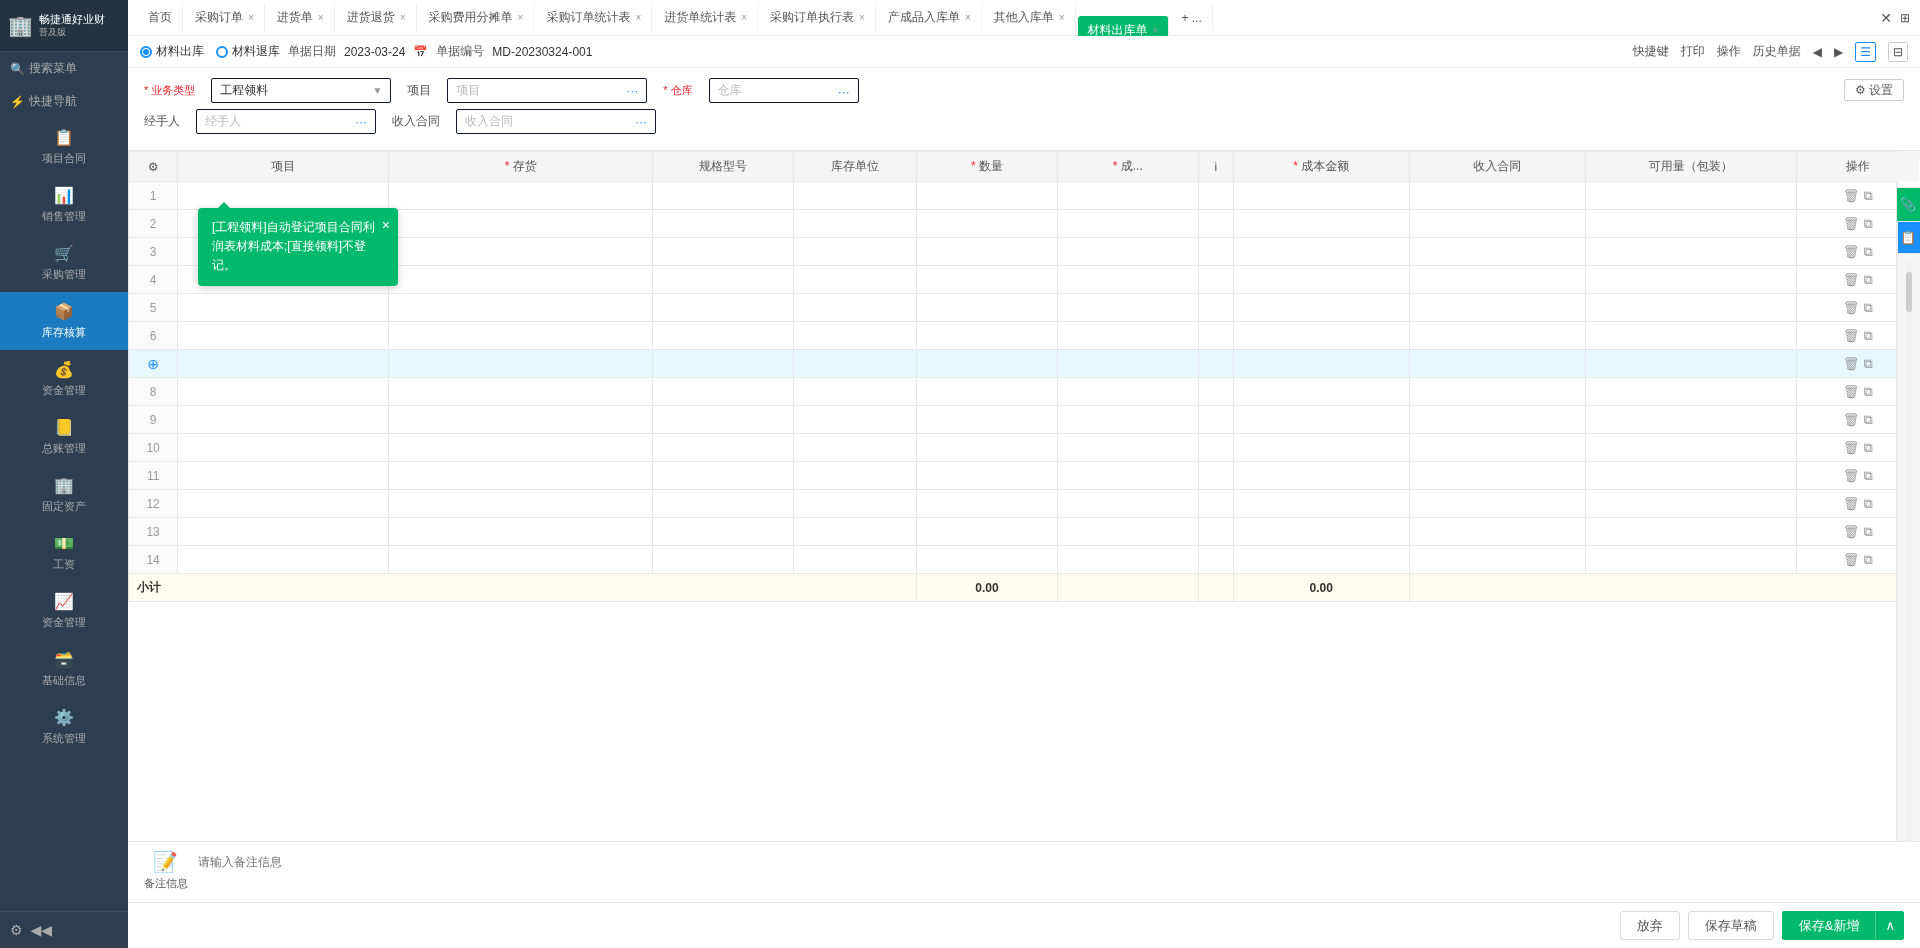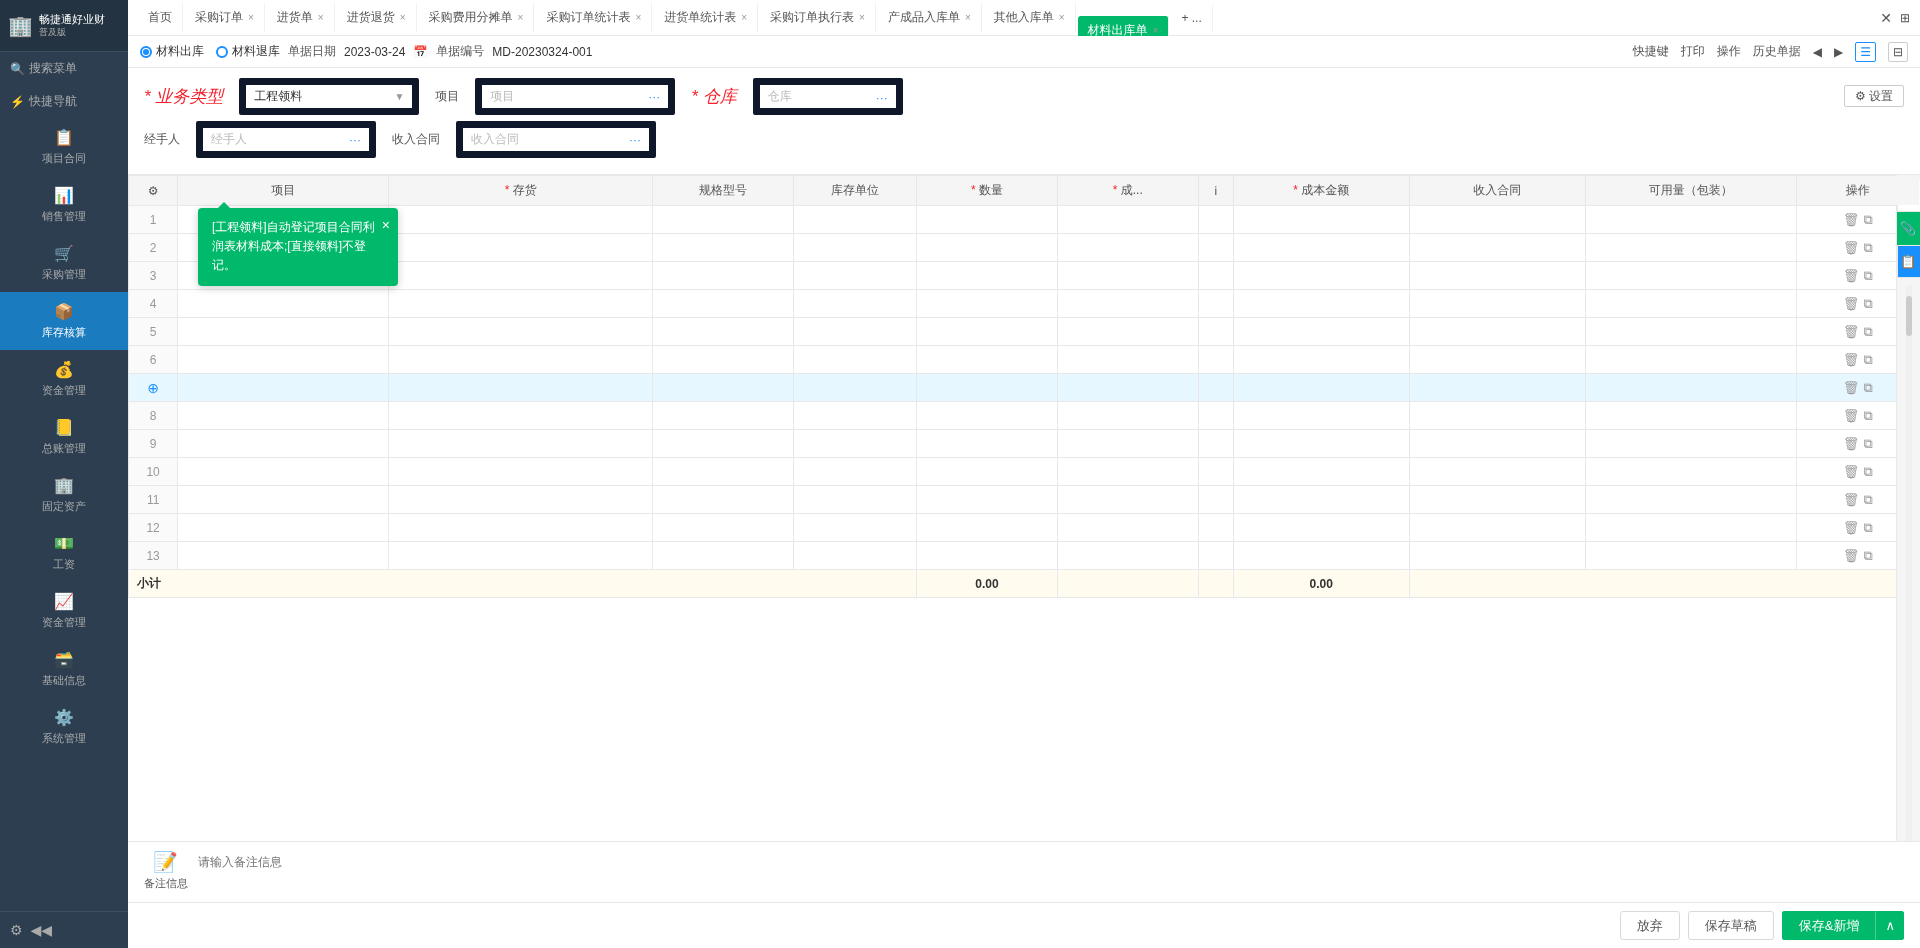--- a/index.html
+++ b/index.html
@@ -28,37 +28,37 @@
     .topbar-close { font-size: 10px; color: #999; cursor: pointer; margin-left: 2px; }
     .topbar-right { margin-left: auto; display: flex; align-items: center; gap: 8px; }
     .topbar-right-btn { font-size: 12px; color: #555; cursor: pointer; white-space: nowrap; }
 
     
     .header-bar { background: #fff; padding: 4px 12px; border-bottom: 1px solid #e8e8e8; display: flex; align-items: center; gap: 8px; flex-shrink: 0; height: 32px; }
 
     
     .form-area { background: #fff; padding: 10px 16px; border-bottom: 1px solid #e8e8e8; flex-shrink: 0; }
     .form-row { display: flex; align-items: center; gap: 16px; margin-bottom: 6px; }
-    .form-label { color: #f5222d; font-size: 17px; white-space: nowrap; font-style: italic; }
+    .form-label { color: #f5222d; font-size: 11px; white-space: nowrap; }
     .form-label-normal { color: #555; font-size: 12px; white-space: nowrap; }
-    .form-field { border: 7px solid #0f172a; padding: 3px 8px; font-size: 12px; border-radius: 2px; min-width: 150px; display: flex; align-items: center; gap: 4px; cursor: pointer; position: relative; }
+    .form-field { border: 1px solid #0f172a; padding: 3px 8px; font-size: 12px; border-radius: 2px; min-width: 150px; display: flex; align-items: center; gap: 4px; cursor: pointer; position: relative; }
     .radio-group { display: flex; gap: 12px; align-items: center; }
     .radio-item { display: flex; align-items: center; gap: 4px; cursor: pointer; font-size: 12px; }
     .radio-dot { width: 12px; height: 12px; border-radius: 50%; border: 2px solid #1890ff; display: flex; align-items: center; justify-content: center; }
     .radio-dot.active::after { content: ''; width: 6px; height: 6px; border-radius: 50%; background: #1890ff; }
 
     
     .table-wrapper { flex: 1; overflow: auto; position: relative; }
     .data-table { width: 100%; border-collapse: collapse; font-size: 12px; table-layout: fixed; }
     .data-table th { background: #f5f5f5; border: 1px solid #e8e8e8; padding: 6px 8px; text-align: center; color: #555; font-weight: normal; white-space: nowrap; position: sticky; top: 0; z-index: 5; }
     .data-table td { border: 1px solid #e8e8e8; padding: 4px 6px; text-align: center; height: 28px; background: #fff; }
     .data-table td.row-num { color: #999; background: #fafafa; width: 32px; }
     .row-num-col { width: 32px; }
     .th-required { color: #f5222d; }
-    .subtotal-row td { background: #fffbee !important; font-weight: bold; color: #333; border-radius: 6px; }
+    .subtotal-row td { background: #fffbee !important; font-weight: bold; color: #333; }
     .subtotal-label { text-align: left !important; padding-left: 8px !important; }
     .add-row td { background: #e6f7ff !important; }
 
     
     .tbl-icon { cursor: pointer; color: #999; font-size: 13px; margin: 0 2px; }
 
     
     .tooltip-popup { position: absolute; background: #00b96b; color: #fff; border-radius: 4px; padding: 10px 14px; font-size: 12px; z-index: 100; width: 200px; line-height: 1.6; box-shadow: 0 2px 8px rgba(0,0,0,0.2); }
     .tooltip-popup::after { content: ''; position: absolute; top: -6px; left: 20px; border-left: 6px solid transparent; border-right: 6px solid transparent; border-bottom: 6px solid #00b96b; }
     .tooltip-close { position: absolute; top: 6px; right: 8px; cursor: pointer; font-size: 14px; color: #fff; }
@@ -454,20 +454,34 @@
             <td></td>
             <td></td>
             <td></td>
             <td></td>
             <td></td>
             <td></td>
             <td></td>
             <td></td>
           <td><span class="tbl-icon">🗑</span><span class="tbl-icon">⧉</span></td>
         </tr>
+        <tr>
+          <td class="row-num">14</td>
+          <td></td>
+            <td></td>
+            <td></td>
+            <td></td>
+            <td></td>
+            <td></td>
+            <td></td>
+            <td></td>
+            <td></td>
+            <td></td>
+          <td><span class="tbl-icon">🗑</span><span class="tbl-icon">⧉</span></td>
+        </tr>
 
         <tr class="subtotal-row">
           <td class="subtotal-label" colspan="5">小计</td>
           <td>0.00</td>
           <td></td>
           <td></td>
           <td>0.00</td>
           <td colspan="3"></td>
         </tr>
       </tbody>

